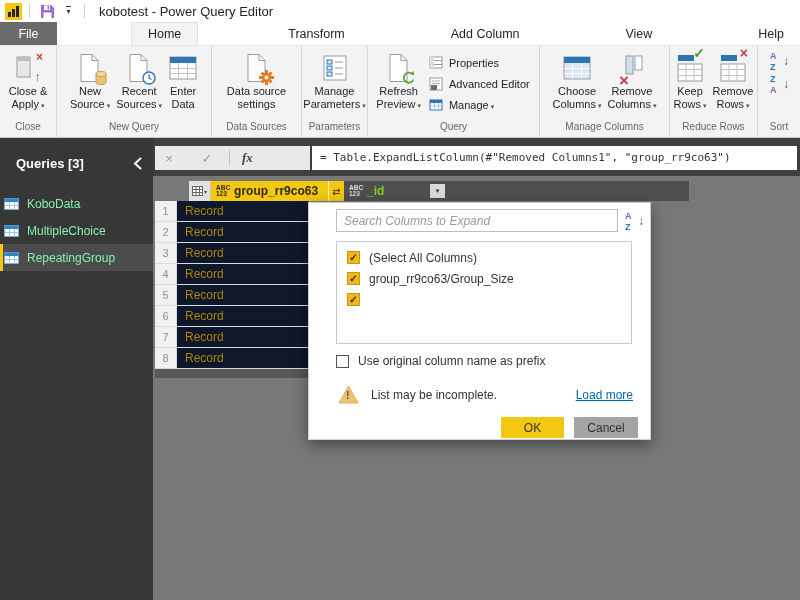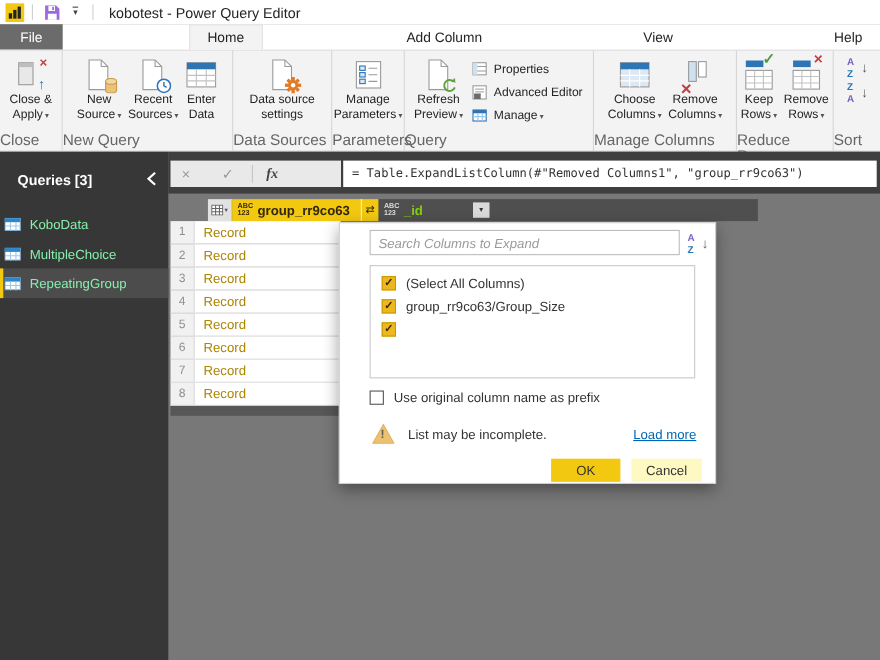--- a/index.html
+++ b/index.html
@@ -23,21 +23,21 @@
   .tabrow { position:absolute; left:0; top:22px; width:800px; height:24px; background:#fff; display:flex; font-size:12.5px; border-bottom:1px solid #e6e6e6;justify-content:space-between; }
   .tab { display:flex; align-items:center; justify-content:center; padding:0 16px; cursor:default; }
   .tab-file { width:57px; background:#6b6b6b; color:#fff; padding:0; }
   .tab-active { background:#f3f3f3; border:1px solid #e1e1e1; border-bottom:none; }
 
   
   .ribbon { position:absolute; left:0; top:46px; width:800px; height:92px; background:#f3f3f3; display:flex; border-bottom:1px solid #c8c8c8; }
   .rgroup { display:flex; flex-direction:column; border-right:1px solid #d6d6d6; height:100%; }
   .rgroup:last-child { border-right:none; }
   .rbody { flex:1; display:flex; justify-content:center; align-items:flex-start; padding-top:3px; }
-  .glabel { height:17px; font-size:14px; color:#666; line-height:14px; }
+  .glabel { height:17px; text-align:center; font-size:10px; color:#666; line-height:14px; }
   .bigbtn { display:flex; flex-direction:column; align-items:center; padding:2px 3px; font-size:11px; line-height:13px; text-align:center; }
   .ric { position:relative; width:30px; height:34px; display:flex; align-items:center; justify-content:center; }
   .ovr { position:absolute; font-weight:bold; }
   .caret { font-size:7px; color:#555; margin-left:2px; }
   .smallbtn { display:flex; align-items:center; font-size:11px; height:21px; padding:0 4px; white-space:nowrap; }
   .sic { position:relative; width:17px; height:15px; margin-right:4px; display:inline-flex; align-items:center; justify-content:center; }
   .stack { display:flex; flex-direction:column; padding-top:3px; }
   .azbtn { width:26px; height:23px; display:flex; align-items:center; justify-content:center; }
   .azglyph { position:relative; width:20px; height:19px; display:inline-block; }
   .aza { position:absolute; left:1px; top:-1px; font-size:9px; font-weight:bold; color:#7B5FC0; line-height:10px; }
@@ -74,21 +74,21 @@
   .badge { display:flex; flex-direction:column; font-size:6.5px; line-height:6.5px; font-weight:bold; padding:0 4px 0 5px; }
   .gcol1 .cname { font-size:12px; font-weight:bold; }
   .gexpand { position:absolute; right:0; top:0; width:16px; height:20px; border-left:1px solid rgba(255,255,255,.75); display:flex; align-items:center; justify-content:center; font-size:10px; color:#33290a; }
   .gcol2 { flex:1; height:20px; color:#fff; display:flex; align-items:center; position:relative; }
   .gcol2 .badge { color:#ddd; }
   .gcol2 .cname { font-size:12px; font-weight:bold; color:#84cc16; }
   .gfilter { position:absolute; left:86px; top:3px; width:15px; height:14px; background:#d9d9d9; display:flex; align-items:center; justify-content:center; font-size:7px; color:#333; }
   .gbody { position:absolute; left:155px; top:63px; width:155px; }
   .grow { display:flex; height:21px; }
   .rn { width:22px; background:#f1f1f1; border-right:1px solid #dcdcdc; border-bottom:1px solid #dcdcdc; font-size:11px; color:#8f8f8f; display:flex; align-items:center; justify-content:center; }
-  .rv { width:133px; background:#ffffff; border-right:1px solid #cfcfcf; border-bottom:1px solid #dcdcdc; font-size:12px; color:#ad8500; display:flex; align-items:center; padding-left:8px; }
+  .rv { width:133px; background:#0f172a; border-right:1px solid #cfcfcf; border-bottom:1px solid #dcdcdc; font-size:12px; color:#ad8500; display:flex; align-items:center; padding-left:8px; }
   .gscroll { position:absolute; left:155px; top:231px; width:155px; height:9px; background:#575757; }
 
   
   .popup { position:absolute; left:308px; top:64px; width:343px; height:238px; background:#fff; border:1px solid #cfcfcf; box-shadow:0 5px 14px rgba(0,0,0,.4); }
   .psearch { position:absolute; left:27px; top:6px; width:282px; height:23px; border:1px solid #bdbdbd; font-size:12px; padding:0 7px; font-family:"Liberation Sans", sans-serif; color:#333; }
   .psearch::placeholder { font-style:italic; color:#9a9a9a; }
   .psort { position:absolute; left:314px; top:7px; width:22px; height:22px; display:flex; align-items:center; justify-content:center; }
   .plist { position:absolute; left:27px; top:38px; width:296px; height:103px; border:1px solid #c9c9c9; padding-top:5px; }
   .pitem { height:21px; display:flex; align-items:center; padding-left:10px; font-size:12px; color:#333; }
   .cb { width:13px; height:13px; margin-right:9px; display:flex; align-items:center; justify-content:center; }
@@ -96,21 +96,21 @@
   .cb.empty { background:#fff; border:1.5px solid #555; }
   .pprefix { position:absolute; left:27px; top:151px; display:flex; align-items:center; font-size:12px; color:#333; }
   .pwarn { position:absolute; left:29px; top:182px; width:300px; height:22px; }
   .wtri { position:absolute; left:0; top:0; }
   .wex { position:absolute; left:8px; top:4px; font-size:11px; font-weight:bold; color:#595959; }
   .wtext { position:absolute; left:33px; top:3px; font-size:12px; color:#333; }
   .wlink { position:absolute; right:5px; top:3px; font-size:12px; color:#0067B8; text-decoration:underline; }
   .pbtns { position:absolute; left:0; top:214px; width:343px; height:21px; }
   .btn { position:absolute; height:21px; font-size:12px; display:flex; align-items:center; justify-content:center; }
   .btn-ok { left:192px; width:63px; background:#F2C811; color:#333; }
-  .btn-cancel { left:265px; width:64px; background:#fef9c3; color:#333; }
+  .btn-cancel { left:265px; width:64px; background:#a3a3a3; color:#333; }
 </style>
 </head>
 <body>
 
 <div class="screen">
 
   <div class="titlebar">
     <div class="pbi-logo">
         <i></i>
         <i></i>
@@ -128,20 +128,21 @@
     <div class="qat-btn">
         <span class="qat-caret">▾</span>
       </div>
     <div class="tb-sep"></div>
     <div class="tb-title">kobotest - Power Query Editor</div>
   </div>
 
   <div class="tabrow">
     <div class="tab tab-file">File</div>
     <div class="tab tab-active">Home</div>
+    <div class="tab">Transform</div>
     <div class="tab">Add Column</div>
     <div class="tab">View</div>
     <div class="tab">Help</div>
   </div>
 
   <div class="ribbon">
 
     <div class="rgroup" style="width:57px">
       <div class="rbody">
         <div class="bigbtn">

